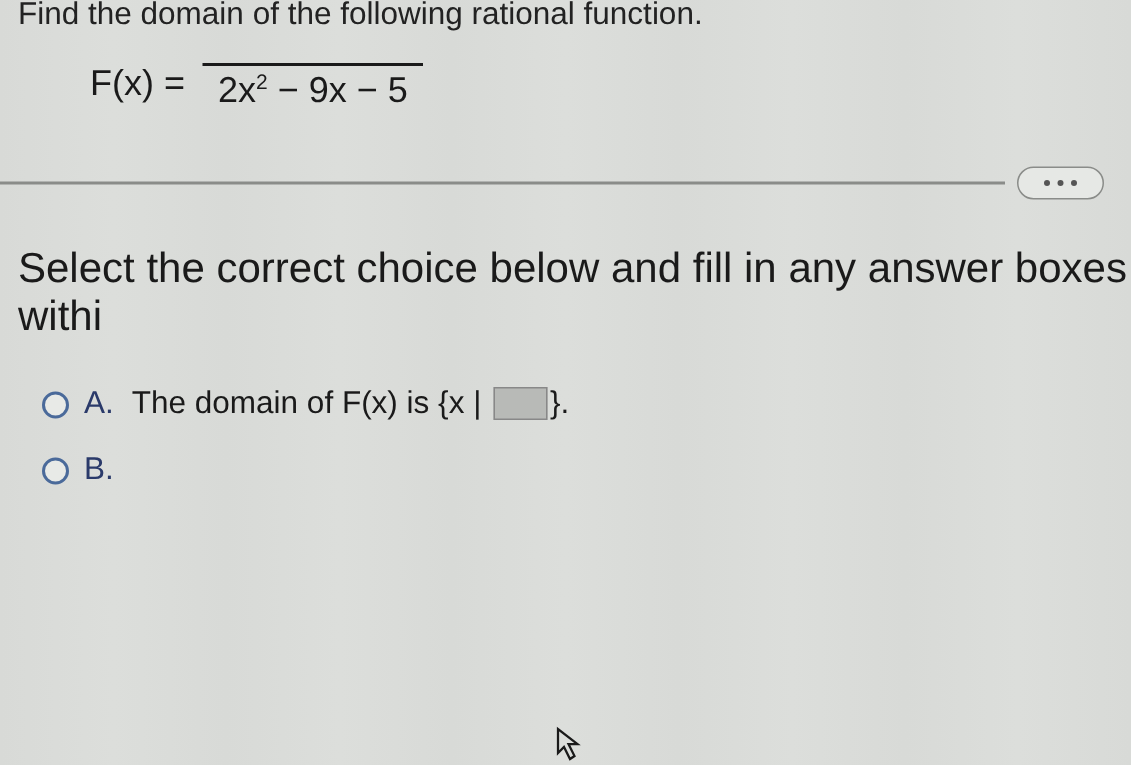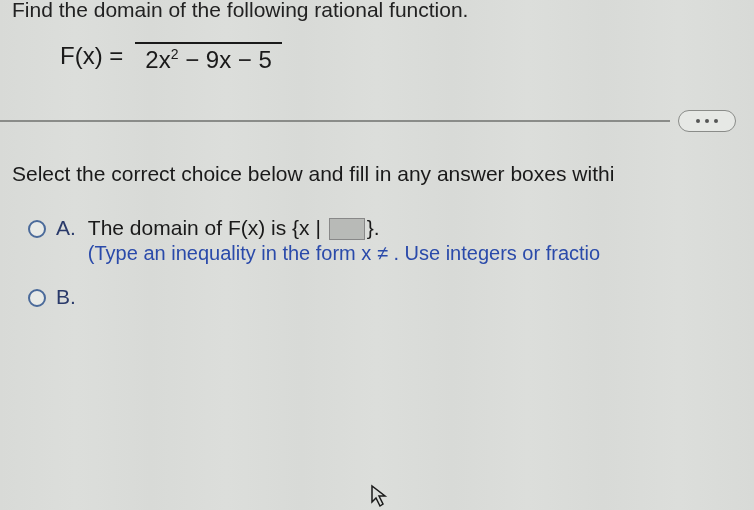--- a/index.html
+++ b/index.html
@@ -52,21 +52,21 @@
       margin: 0 18px 0 8px;
       cursor: pointer;
     }
     .dot {
       width: 4px;
       height: 4px;
       background: #555;
       border-radius: 50%;
     }
     .instruction {
-      font-size: 21px;
+      font-size: 28px;
       padding: 10px 0 30px 12px;
       color: #1a1a1a;
     }
     .choices { padding: 0 0 0 28px; }
     .choice-row {
       display: flex;
       align-items: flex-start;
       margin-bottom: 20px;
     }
     .radio {
@@ -137,21 +137,20 @@
 
 <div class="choices">
 
   <div class="choice-row">
     <div class="radio"></div>
     <div class="choice-letter">A.</div>
     <div class="choice-body">
       <div>
         <span class="choice-text-a1">The domain of F(x) is </span><span class="choice-text-a1">{x | </span><span class="answerbox"></span><span class="choice-text-a1">}.</span>
       </div>
-      <div class="hint">(Type an inequality in the form x ≠ . Use integers or fractio</div>
     </div>
   </div>
 
   <div class="choice-row">
     <div class="radio"></div>
     <div class="choice-letter">B.</div>
   </div>
 
 </div>
 

